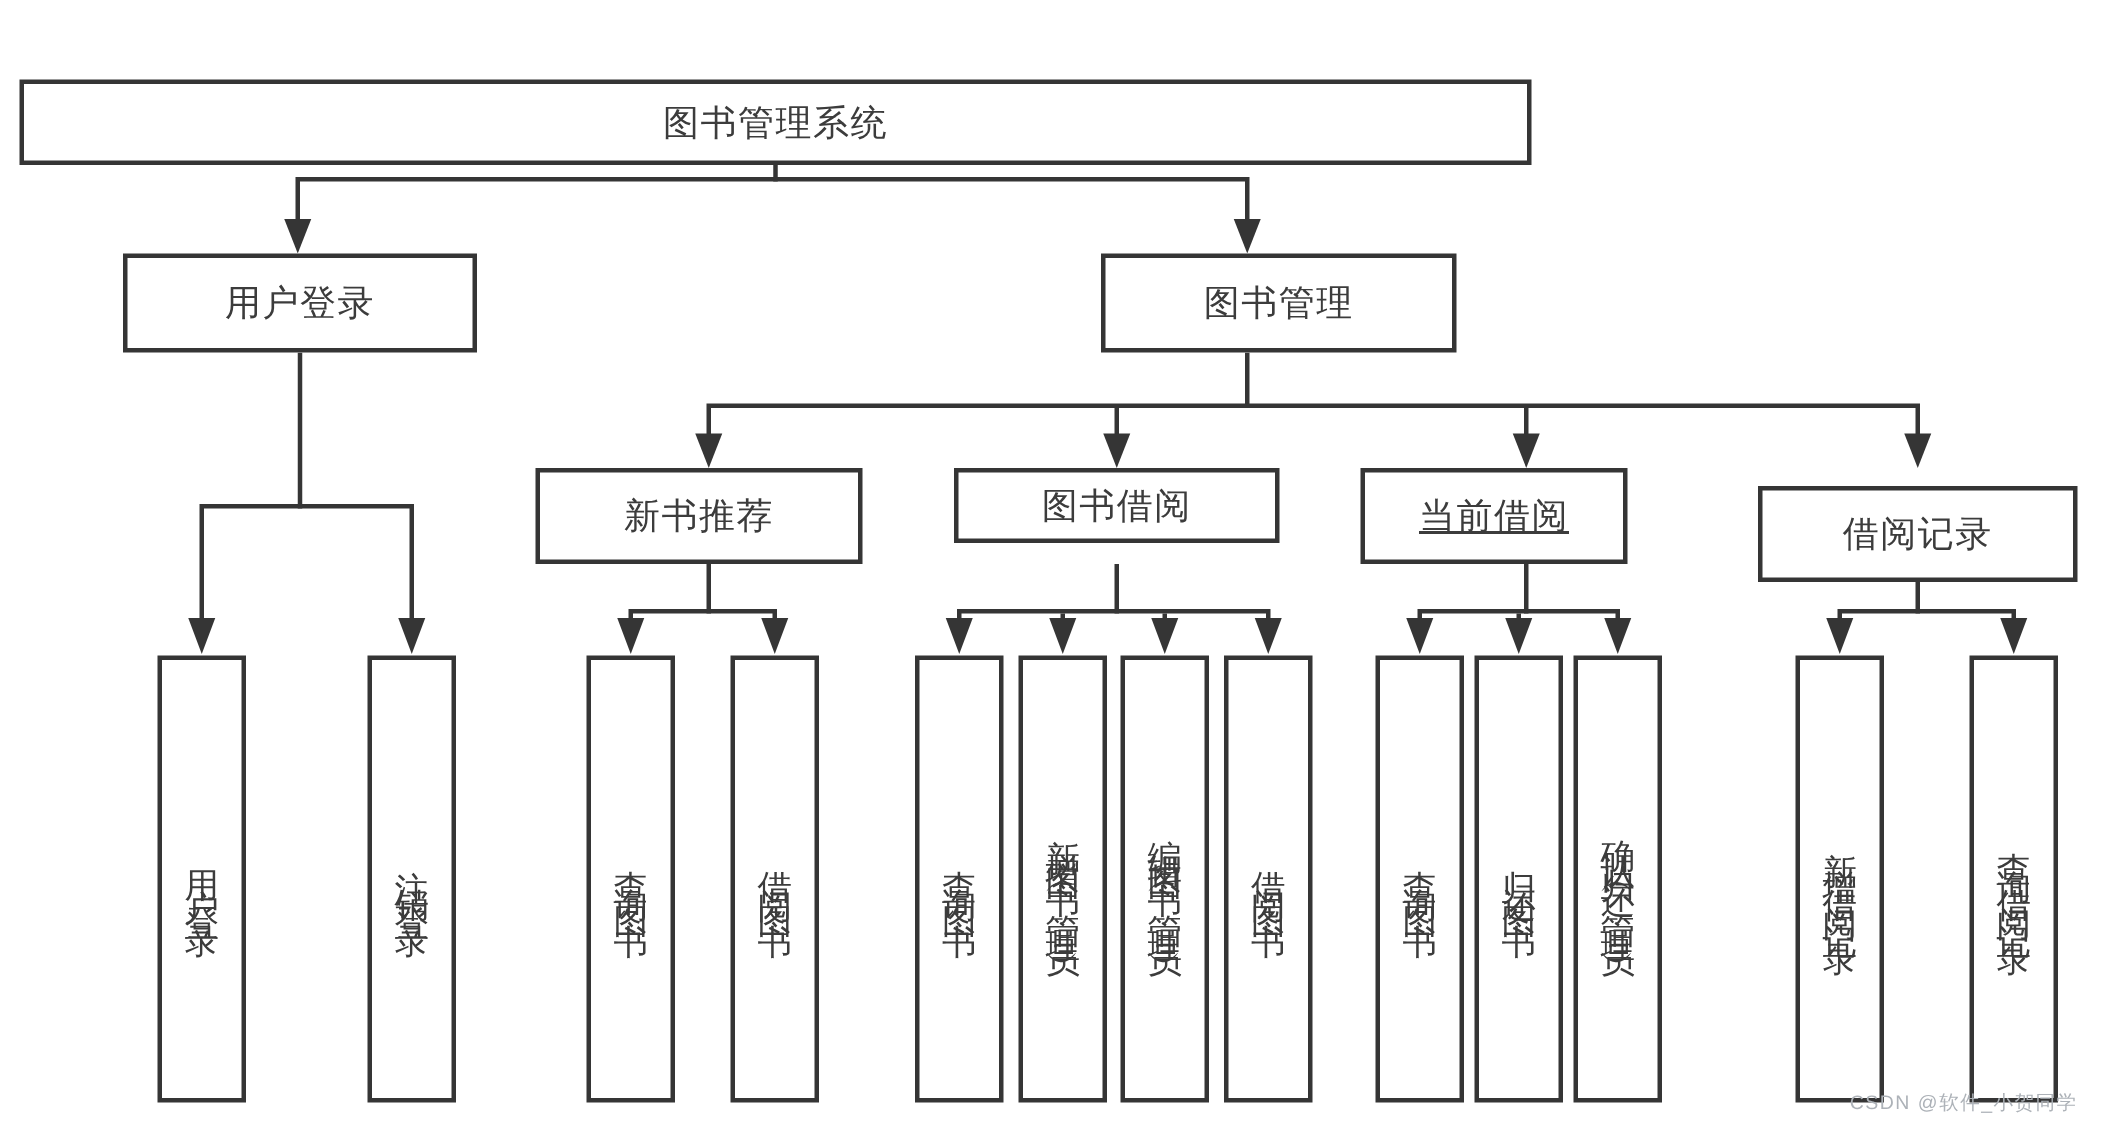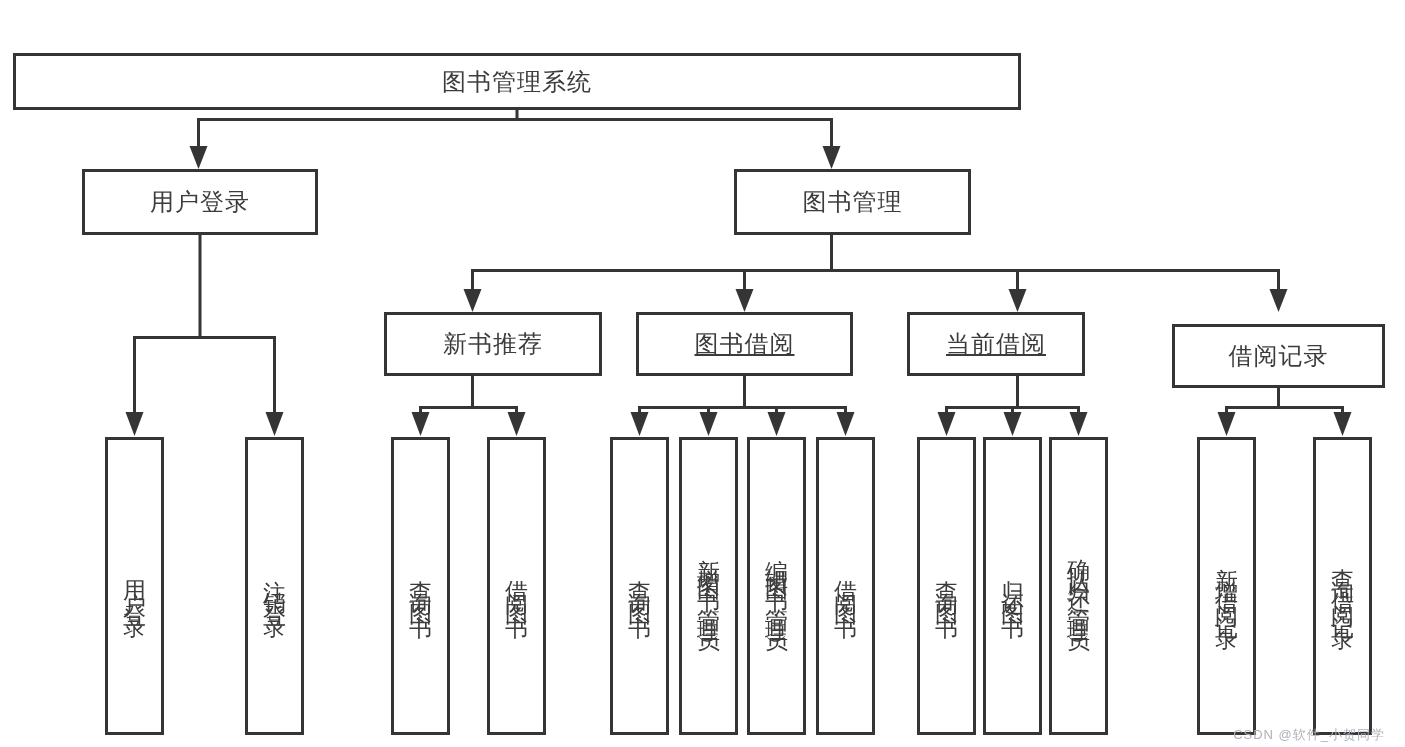--- a/index.html
+++ b/index.html
@@ -113,22 +113,22 @@
       <polygon points="1217.5,412 1235.5,412 1226.5,436"></polygon>
       <polygon points="1333.5,412 1351.5,412 1342.5,436"></polygon>
     </g>
   </svg>
 
   <div class="box" style="left:13px; top:13px; width:1008px; height:57px;margin-top:40px;">图书管理系统</div>
 
   <div class="box" style="left:82px; top:169px; width:236px; height:66px;">用户登录</div>
   <div class="box" style="left:734px; top:169px; width:237px; height:66px;">图书管理</div>
 
-  <div class="box" style="left:384px; top:312px; width:218px; height:64px;">新书推荐</div>
-  <div class="box" style="left:636px; top:312px; width:217px; height:64px;text-decoration:underline;">图书借阅</div>
+  <div class="box" style="left:357px; top:312px; width:218px; height:64px;">新书推荐</div>
+  <div class="box" style="left:636px; top:312px; width:217px; height:50px;">图书借阅</div>
   <div class="box" style="left:907px; top:312px; width:178px; height:64px;text-decoration:underline;">当前借阅</div>
   <div class="box" style="left:1172px; top:312px; width:213px; height:64px;margin-top:12px;">借阅记录</div>
 
   <div class="box leaf" style="left:105px; top:437px; width:59px; height:298px;">
     <span class="vtext">用户登录</span>
   </div>
   <div class="box leaf" style="left:245px; top:437px; width:59px; height:298px;">
     <span class="vtext">注销登录</span>
   </div>
 

